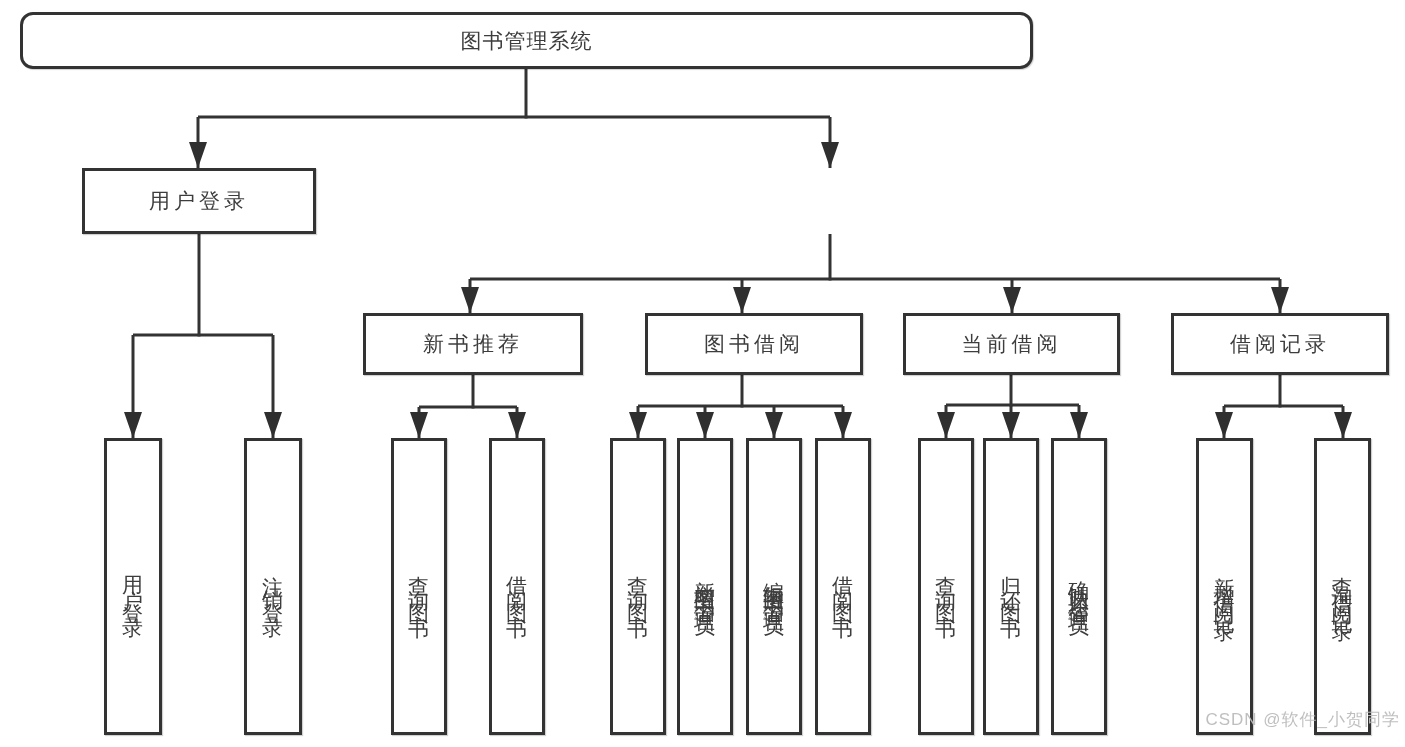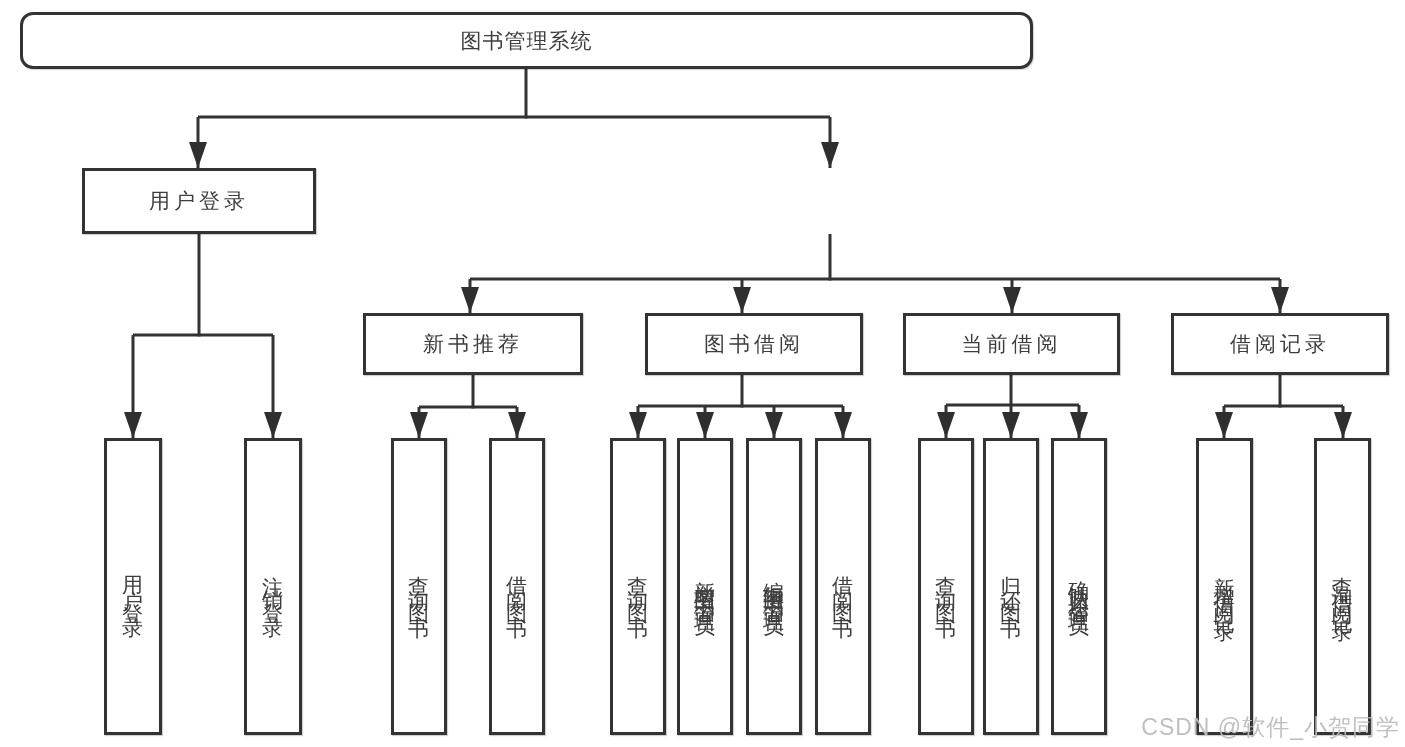--- a/index.html
+++ b/index.html
@@ -40,22 +40,22 @@
   .node.leaf {
     writing-mode: vertical-rl;
     letter-spacing: 14px;
     line-height: 1;
   }
   .node.leaf.med  { letter-spacing: 9px; }
   .node.leaf.long { letter-spacing: 5px; }
   #watermark {
     position: absolute;
     right: 5px;
-    bottom: 4px;
-    font-size: 23px;
+    bottom: 16px;
+    font-size: 17px;
     color: rgba(188,188,188,0.95);
     letter-spacing: 1px;
     z-index: 10;
     white-space: nowrap;
   }
 </style>
 </head>
 <body>
 
 <div id="stage">

